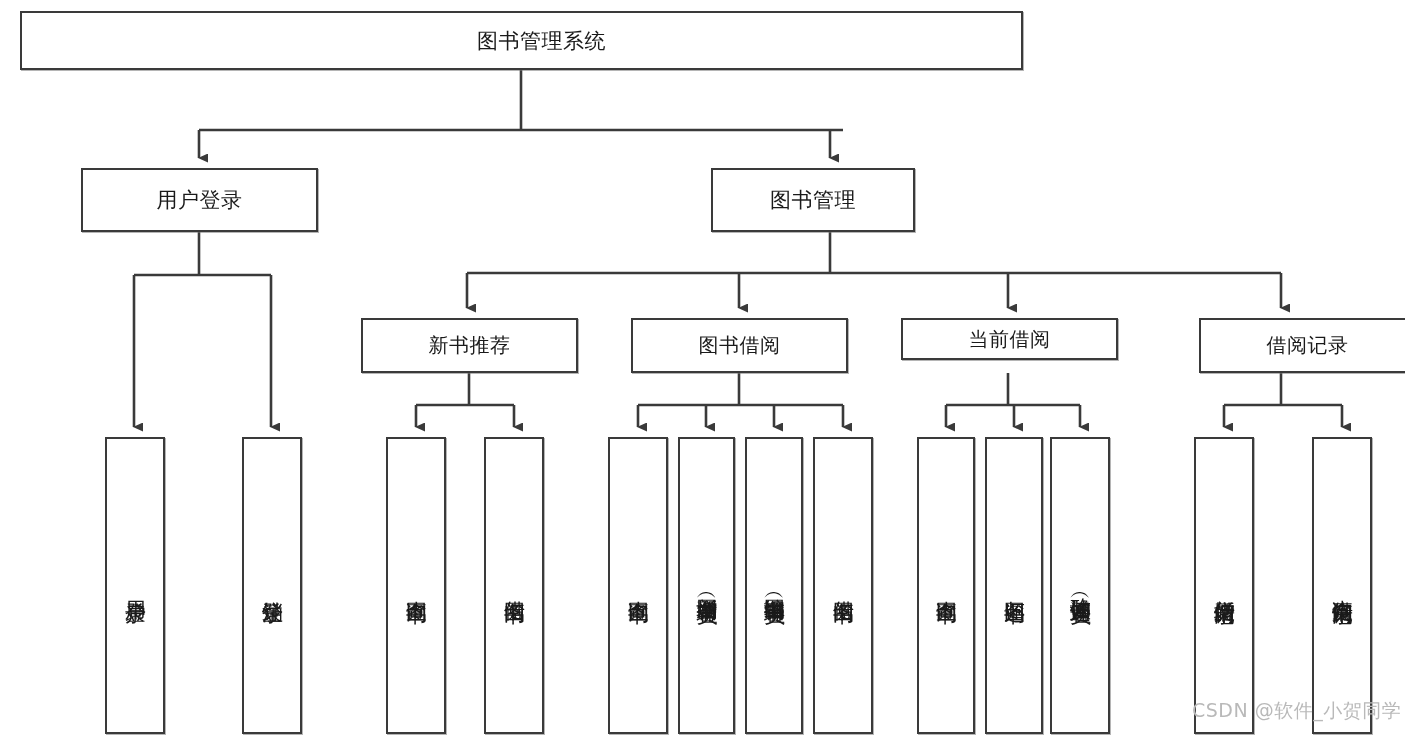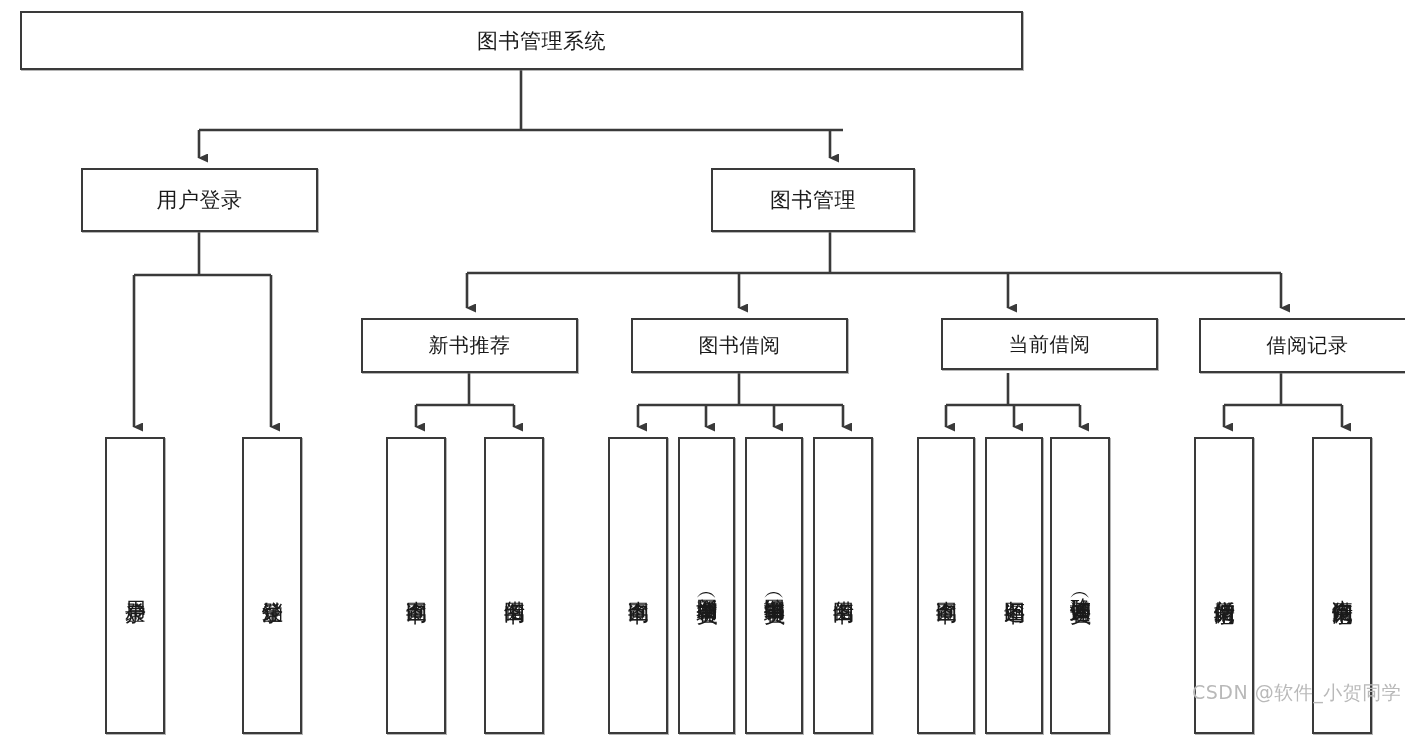--- a/index.html
+++ b/index.html
@@ -136,21 +136,21 @@
   <div class="node level2" style="left:711px; top:168px; width:204px; height:64px;">
     <span class="node-label">图书管理</span>
   </div>
 
   <div class="node level3" style="left:631px; top:318px; width:217px; height:55px;">
     <span class="node-label">图书借阅</span>
   </div>
   <div class="node level3" style="left:361px; top:318px; width:217px; height:55px;">
     <span class="node-label">新书推荐</span>
   </div>
-  <div class="node level3" style="left:901px; top:318px; width:217px; height:52px;margin-left:40px;">
+  <div class="node level3" style="left:901px; top:318px; width:217px; height:42px;">
     <span class="node-label">当前借阅</span>
   </div>
   <div class="node level3" style="left:1171px; top:318px; width:217px; height:55px;margin-left:28px;">
     <span class="node-label">借阅记录</span>
   </div>
 
   <div class="node leaf" style="left:105px; top:437px; width:60px; height:297px;">
     <span class="node-label">用户登录</span>
   </div>
   <div class="node leaf" style="left:242px; top:437px; width:60px; height:297px;">
@@ -187,15 +187,15 @@
     <span class="node-label">确认归还（管理员）</span>
   </div>
 
   <div class="node leaf" style="left:1194px; top:437px; width:60px; height:297px;">
     <span class="node-label">新增借阅记录</span>
   </div>
   <div class="node leaf" style="left:1312px; top:437px; width:60px; height:297px;">
     <span class="node-label">查询借阅记录</span>
   </div>
 
-  <div id="watermark" style="left:1192px; top:680px;">CSDN @软件_小贺同学</div>
+  <div id="watermark" style="left:1192px; top:698px;">CSDN @软件_小贺同学</div>
 
 </div>
 
 </body></html>

